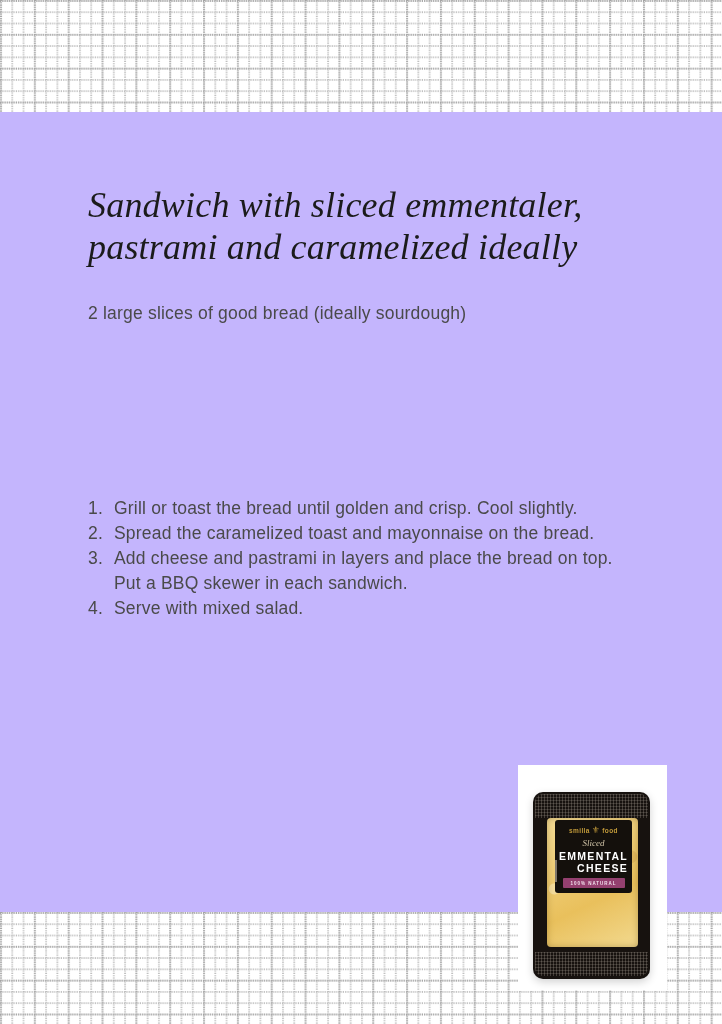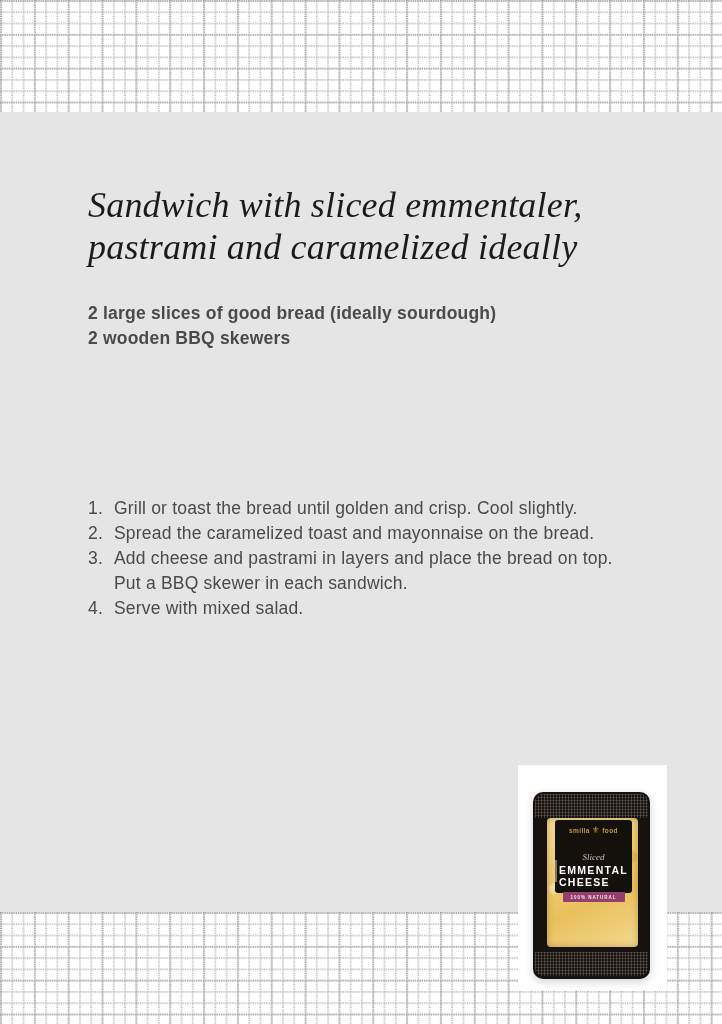--- a/index.html
+++ b/index.html
@@ -1,35 +1,35 @@
 <!DOCTYPE html>
 <html><head>
 <meta charset="utf-8">
 <style>
   html,body{margin:0;padding:0;background:#ffffff;}
   .page{
-    position:relative;width:722px;height:1024px;overflow:hidden;background:#e5e5e5;
+    position:relative;width:722px;height:1024px;overflow:hidden;background:#c4b5fd;
     font-family:"Liberation Sans","DejaVu Sans",sans-serif;
   }
   
   .band{position:absolute;left:0;width:722px;height:112px;}
   .band-top{top:0;}
   .band-bottom{top:912px;}
   .band svg{display:block;}
 
   
   .title{
     position:absolute;left:88px;top:184px;margin:0;
     font-family:"Liberation Serif","DejaVu Serif",serif;
     font-style:italic;font-weight:500;font-size:36px;line-height:42px;
     color:#1b1b1b;letter-spacing:0.2px;
   }
   .ingredients{
     position:absolute;left:88px;top:301px;width:520px;
-    font-size:17.5px;line-height:25px;font-weight:700;color:#4a4a4a;letter-spacing:0.2px;
+    font-size:17.5px;line-height:25px;font-weight:400;color:#4a4a4a;letter-spacing:0.2px;
   }
   .steps{
     position:absolute;left:88px;top:496px;width:540px;
     font-size:17.5px;line-height:25px;font-weight:300;color:#4a4a4a;letter-spacing:0.2px;
   }
   .step-row{display:flex;align-items:flex-start;}
   .step-num{flex:0 0 26px;}
   .step-text{flex:1 1 auto;}
 
   
@@ -62,26 +62,26 @@
     display:flex;flex-direction:column;align-items:center;
     padding-top:6px;box-sizing:border-box;
   }
   .label-strip{position:absolute;left:0;top:40px;width:2px;height:22px;background:#8f887c;opacity:0.85;}
   .brand{
     display:flex;align-items:center;gap:2px;
     color:#c29a3a;font-size:6.5px;letter-spacing:0.4px;font-weight:bold;
   }
   .emblem{font-family:"DejaVu Sans",sans-serif;font-size:9px;line-height:9px;color:#c29a3a;}
   .variant{
-    margin-top:17px;font-family:"Liberation Serif","DejaVu Serif",serif;
+    margin-top:3px;font-family:"Liberation Serif","DejaVu Serif",serif;
     font-style:italic;font-size:9px;color:#cfc2a6;text-align:center;
   }
   .pname{
     margin-top:3px;color:#ffffff;font-weight:bold;font-size:10.5px;line-height:11.5px;
-    letter-spacing:1.3px;text-align:left;
+    letter-spacing:1.3px;text-align:right;
   }
   .badge{
     margin-top:4px;width:62px;padding:2.5px 0;background:#94406f;color:#f3e2ee;
     font-size:4.5px;font-weight:bold;letter-spacing:1px;text-align:center;border-radius:1px;
   }
 </style>
 </head>
 <body>
 
 <div class="page">
@@ -104,21 +104,20 @@
     </svg>
   </div>
 
   <h1 class="title">
     <span>Sandwich with sliced emmentaler,</span><br>
     <span>pastrami and caramelized ideally</span>
   </h1>
 
   <div class="ingredients">
       <div class="ing-line">2 large slices of good bread (ideally sourdough)</div>
-      <div class="ing-line">2 wooden BBQ skewers</div>
     </div>
 
   <div class="steps">
       <div class="step-row">
         <span class="step-num">1.</span>
         <span class="step-text">Grill or toast the bread until golden and crisp. Cool slightly.</span>
       </div>
       <div class="step-row">
         <span class="step-num">2.</span>
         <span class="step-text">Spread the caramelized toast and mayonnaise on the bread.</span>

